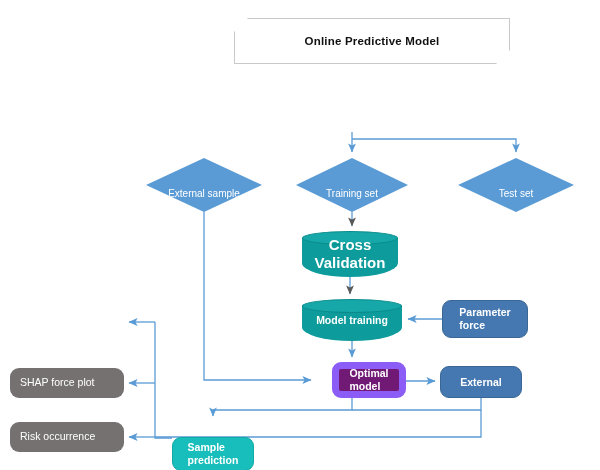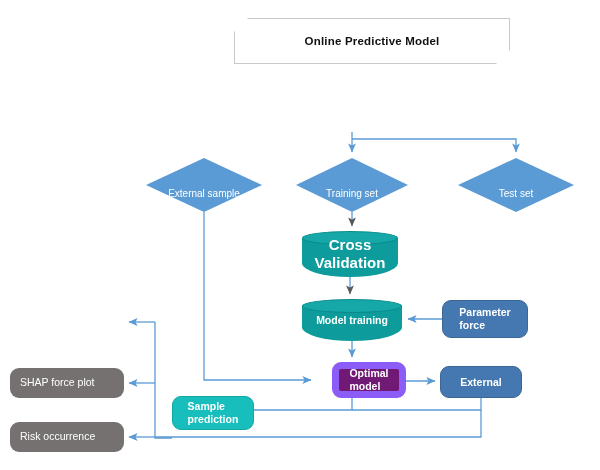--- a/index.html
+++ b/index.html
@@ -85,21 +85,21 @@
 
   .r-param{left:442px;top:300px;width:86px;height:38px;background:#4578B0;border:1px solid #3a6795;}
   .r-param span{font-size:10.5px;}
 
   .r-opt{left:332px;top:362px;width:74px;height:36px;background:#701a75;border:7px solid #8b5cf6;}
   .r-opt span{font-size:10.5px;}
 
   .r-thr{left:440px;top:366px;width:82px;height:32px;background:#4578B0;border:1px solid #3a6795;}
   .r-thr span{font-size:10.5px;}
 
-  .r-samp{left:172px;top:396px;width:82px;height:34px;background:#17BEBB;border:1px solid #12a8a5;}
+  .r-samp{left:172px;top:437px;width:82px;height:34px;background:#17BEBB;border:1px solid #12a8a5;}
   .r-samp span{font-size:10.5px;}
 
   
   .gbox{
     display:flex;align-items:center;justify-content:flex-start;
     background:#767171;border-radius:9px;padding:0 10px;
   }
   .gbox span{color:#ffffff;font-size:10.5px;line-height:1.28;text-align:left;}
   .g1{left:10px;top:302px;width:114px;height:42px;}
   .g2{left:10px;top:368px;width:114px;height:30px;}

